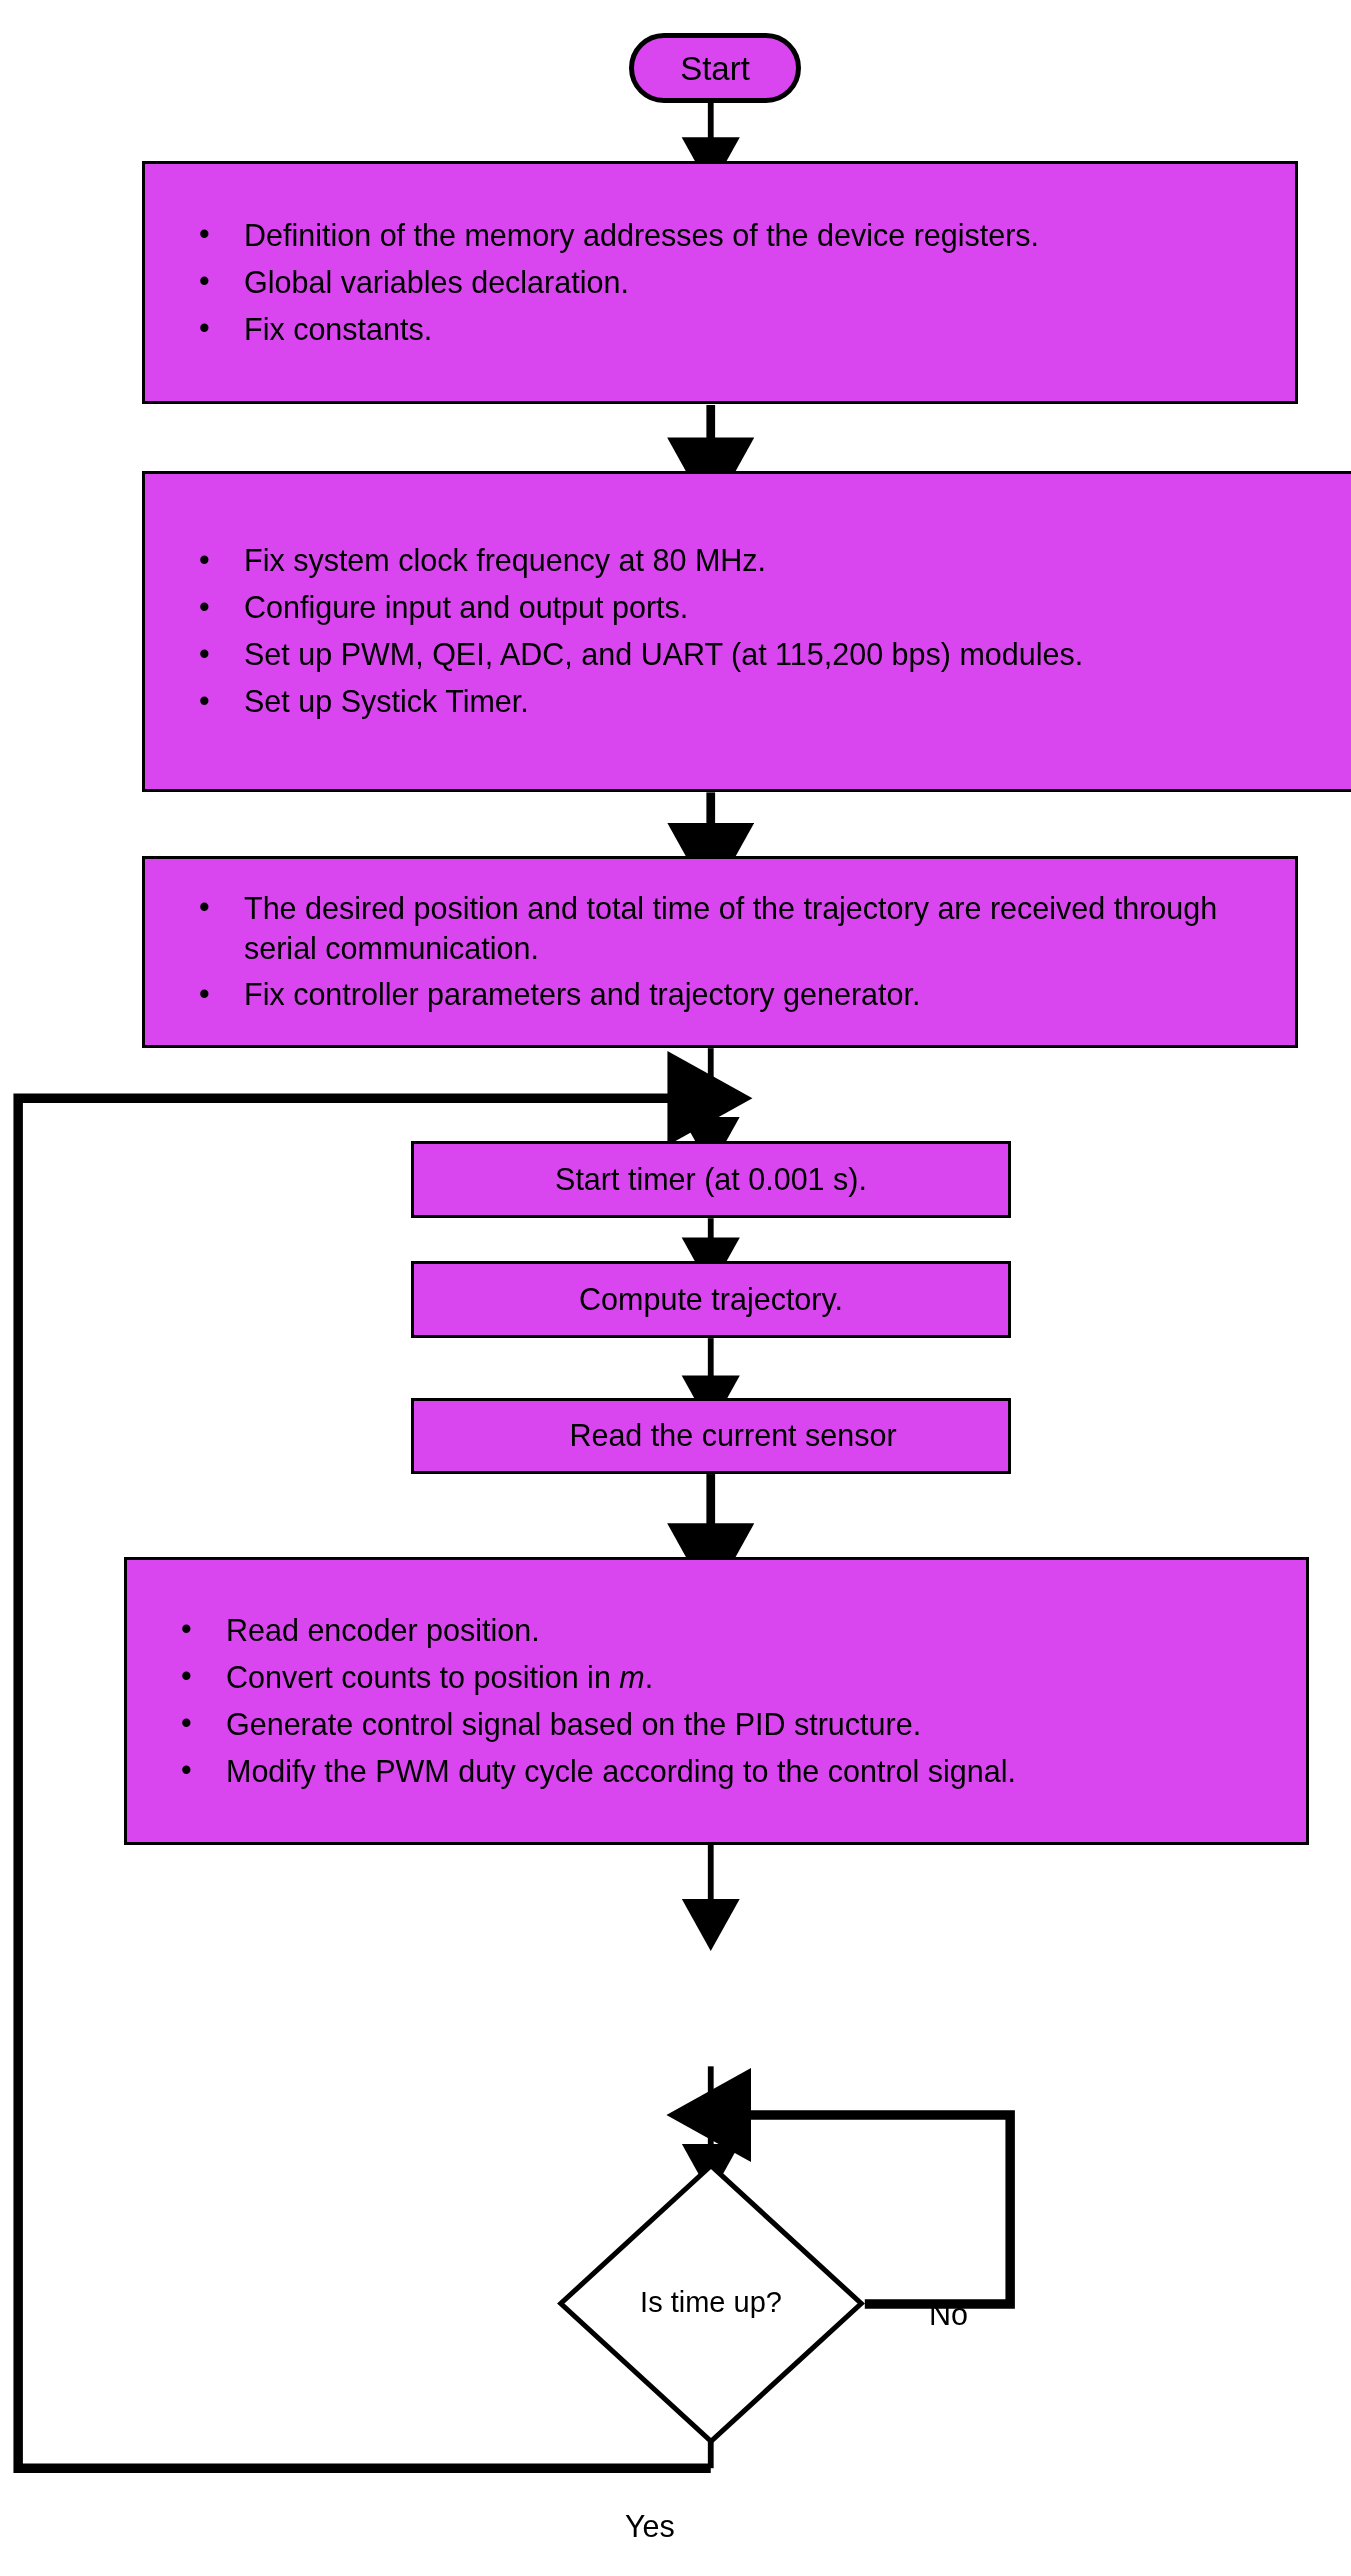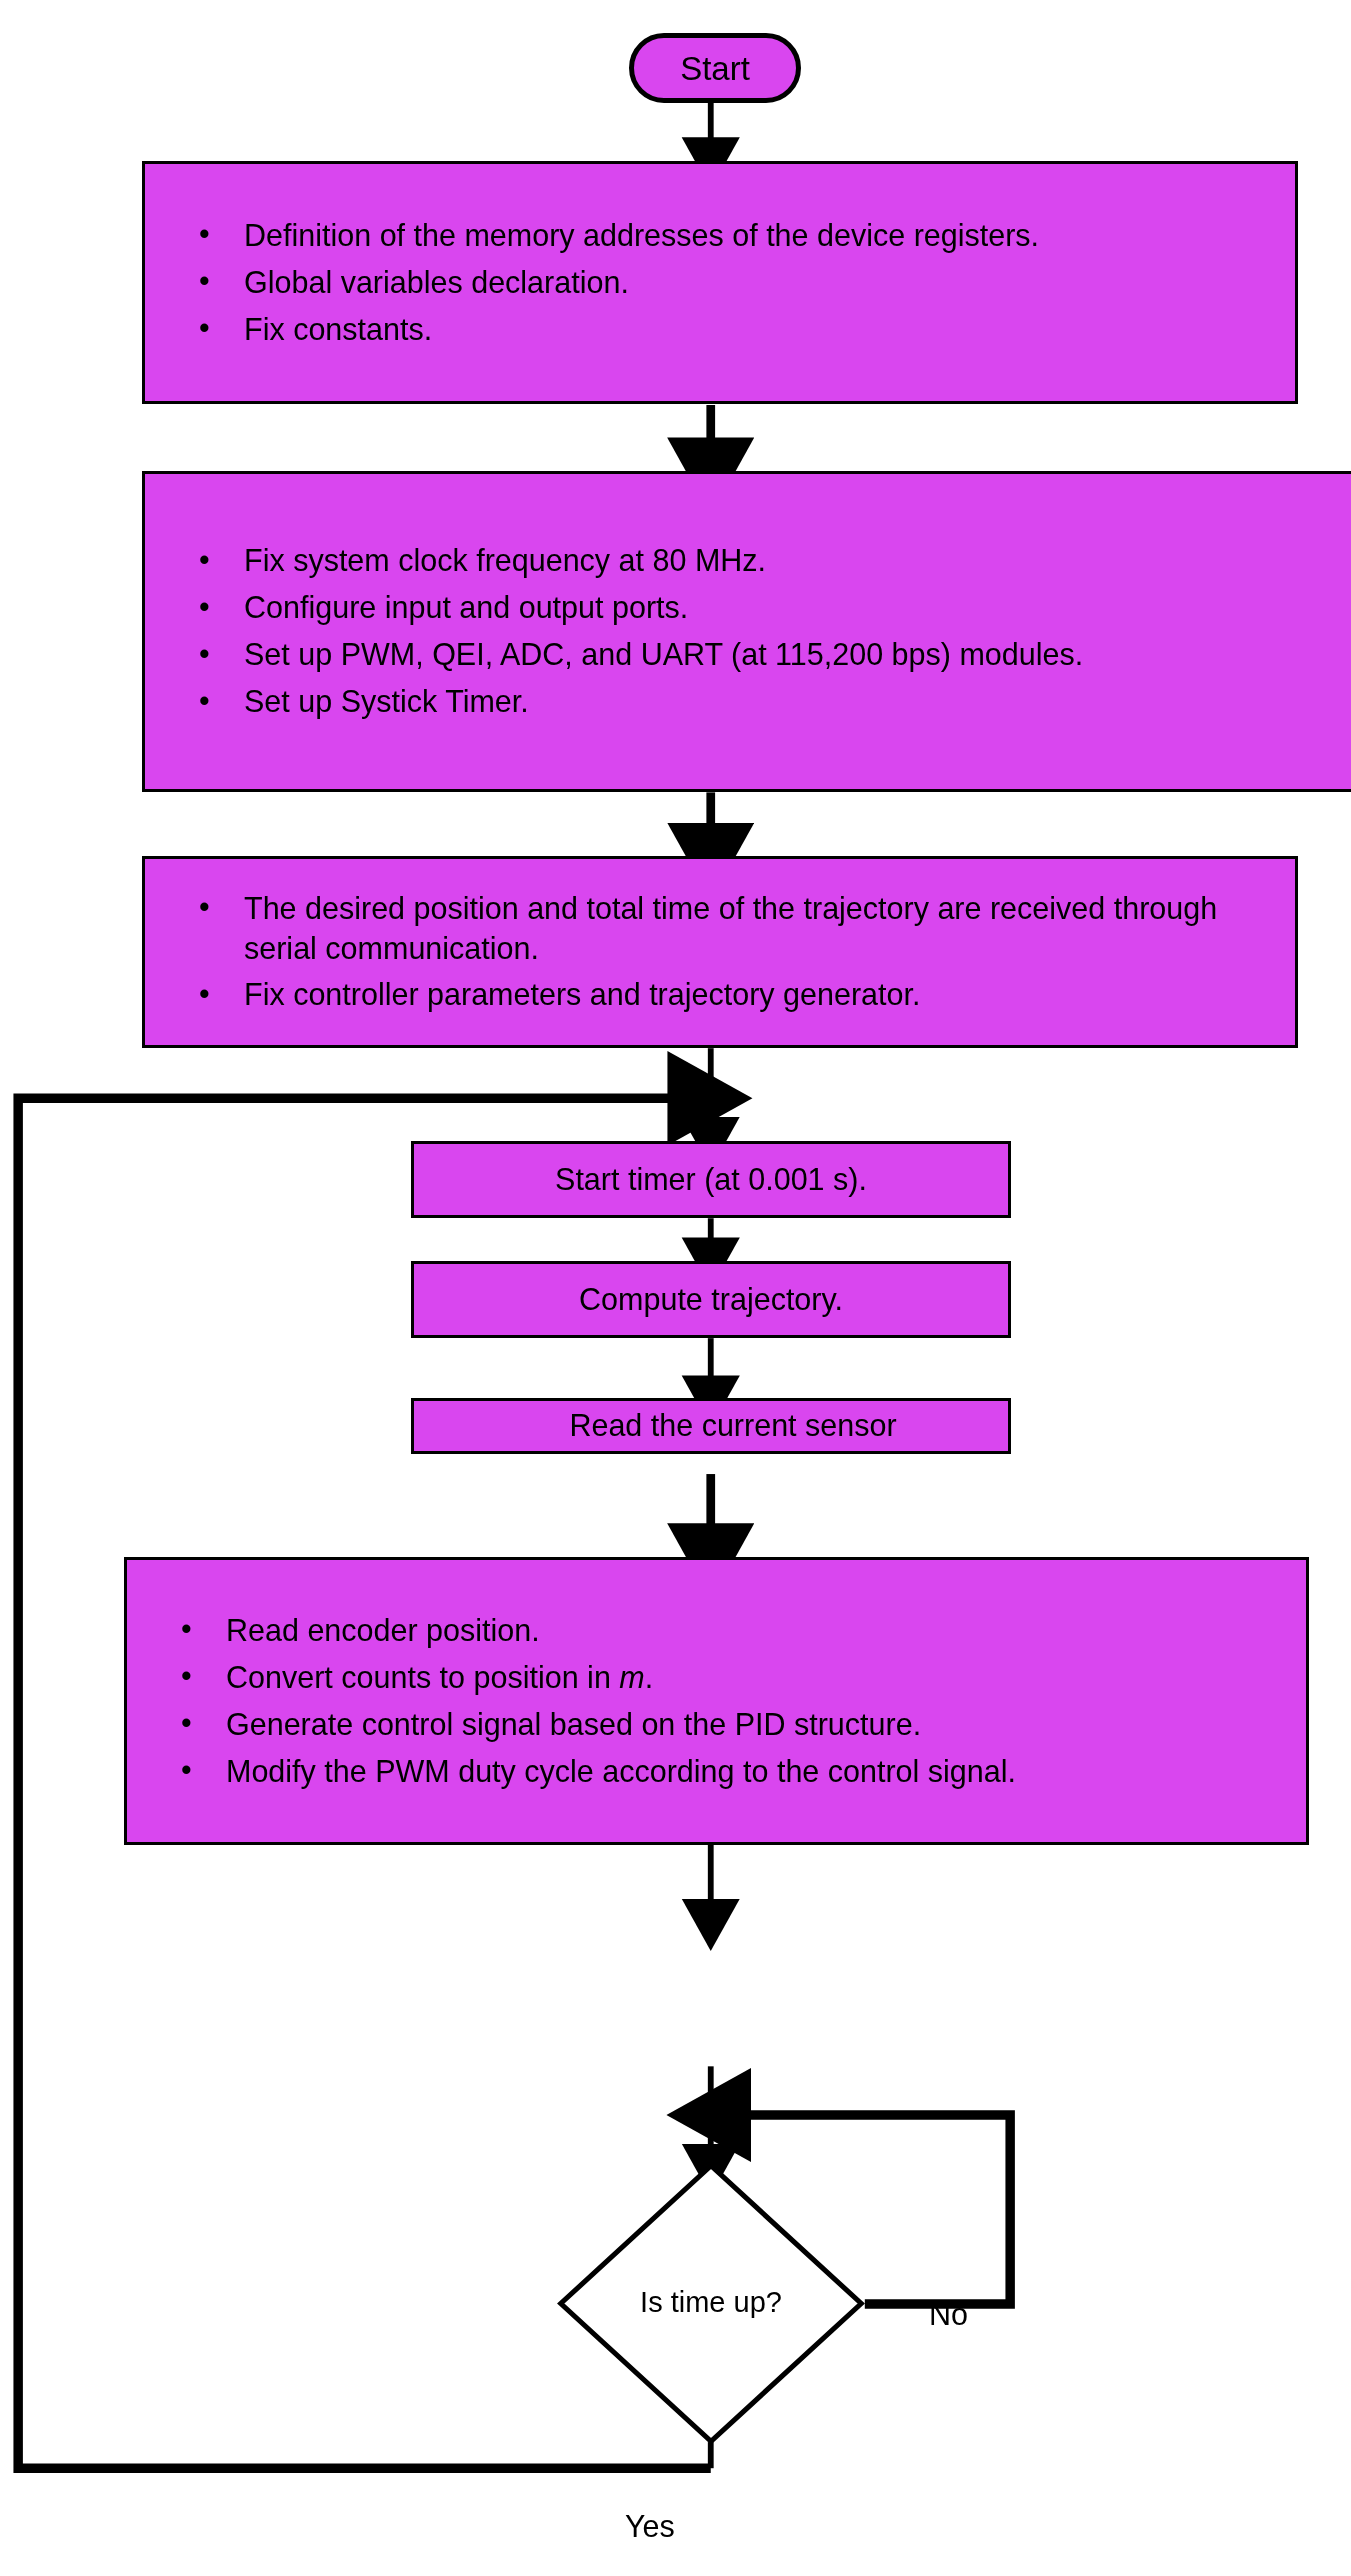--- a/index.html
+++ b/index.html
@@ -100,21 +100,21 @@
   </div>
 
   <div class="node proc center" style="left:411px;top:1141px;width:600px;height:77px;">
     <div class="onetext">Start timer (at 0.001 s).</div>
   </div>
 
   <div class="node proc center" style="left:411px;top:1261px;width:600px;height:77px;">
     <div class="onetext">Compute trajectory.</div>
   </div>
 
-  <div class="node proc center" style="left:411px;top:1398px;width:600px;height:56px;padding-left:44px;">
+  <div class="node proc center" style="left:411px;top:1398px;width:600px;height:76px;padding-left:44px;">
     <div class="onetext">Read the current sensor</div>
   </div>
 
   <div class="node proc" style="left:124px;top:1557px;width:1185px;height:288px;">
     <ul class="blist">
       <li>Read encoder position.</li>
       <li><span>Convert counts to position in <em>m</em>.</span></li>
       <li>Generate control signal based on the PID structure.</li>
       <li>Modify the PWM duty cycle according to the control signal.</li>
     </ul>

